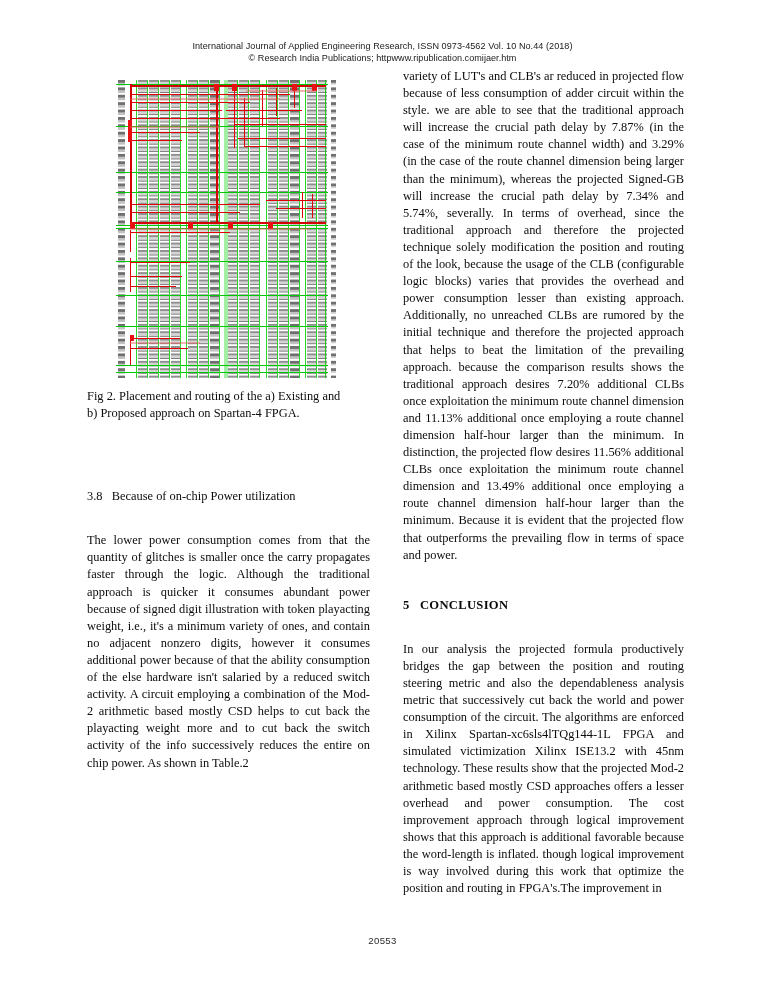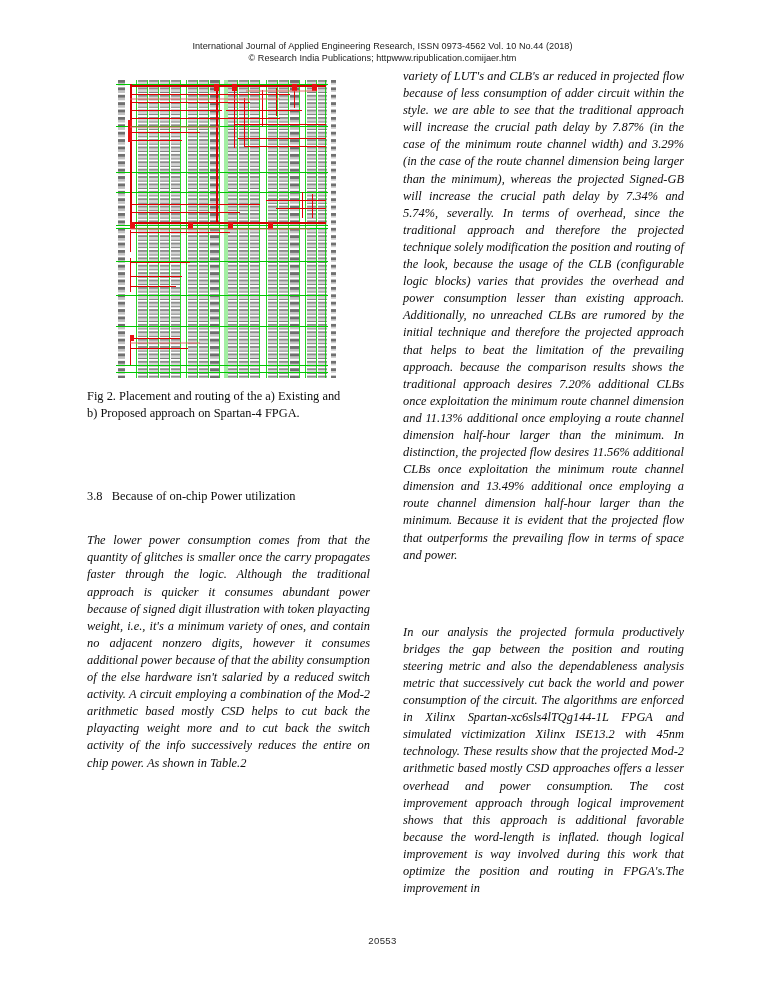--- a/index.html
+++ b/index.html
@@ -47,21 +47,21 @@
   }
 
   p.body, p.caption {
     margin: 0;
     font-size: 12.4px;
     line-height: 17.1px;
     text-align: justify;
     text-justify: inter-word;
     hyphens: none;
   }
-  p.body { text-indent: 0; font-style: italic; }
+  p.body { text-indent: 0; }
   .heading {
     margin: 0;
     font-size: 12.4px;
     line-height: 17.1px;
     text-align: justify;
   }
   .heading-num { display: inline; }
   .heading-conclusion {
     margin: 0;
     font-size: 12.6px;
@@ -321,20 +321,23 @@
 
     <div class="gap-lg"></div>
 
   </div>
 
   <div class="col-right">
     <p class="body">variety of LUT's and CLB's ar reduced in projected flow because of less consumption of adder circuit within the style. we are able to see that the traditional approach will increase the crucial path delay by 7.87% (in the case of the minimum route channel width) and 3.29% (in the case of the route channel dimension being larger than the minimum), whereas the projected Signed-GB will increase the crucial path delay by 7.34% and 5.74%, severally. In terms of overhead, since the traditional approach and therefore the projected technique solely modification the position and routing of the look, because the usage of the CLB (configurable logic blocks) varies that provides the overhead and power consumption lesser than existing approach. Additionally, no unreached CLBs are rumored by the initial technique and therefore the projected approach that helps to beat the limitation of the prevailing approach. because the comparison results shows the traditional approach desires 7.20% additional CLBs once exploitation the minimum route channel dimension and 11.13% additional once employing a route channel dimension half-hour larger than the minimum. In distinction, the projected flow desires 11.56% additional CLBs once exploitation the minimum route channel dimension and 13.49% additional once employing a route channel dimension half-hour larger than the minimum. Because it is evident that the projected flow that outperforms the prevailing flow in terms of space and power.</p>
 
     <div class="gap-xl"></div>
 
+    <p class="heading-conclusion">
+      <span>5</span><span>&nbsp;&nbsp;&nbsp;</span><span>CONCLUSION</span>
+    </p>
 
     <div class="gap-lg"></div>
 
     <p class="body">In our analysis the projected formula productively bridges the gap between the position and routing steering metric and also the dependableness analysis metric that successively cut back the world and power consumption of the circuit. The algorithms are enforced in Xilinx Spartan-xc6sls4lTQg144-1L FPGA and simulated victimization Xilinx ISE13.2 with 45nm technology. These results show that the projected Mod-2 arithmetic based mostly CSD approaches offers a lesser overhead and power consumption. The cost improvement approach through logical improvement shows that this approach is additional favorable because the word-length is inflated. though logical improvement is way involved during this work that optimize the position and routing in FPGA's.The improvement in</p>
   </div>
 
   <div class="footer">
     <span>20553</span>
   </div>
 

